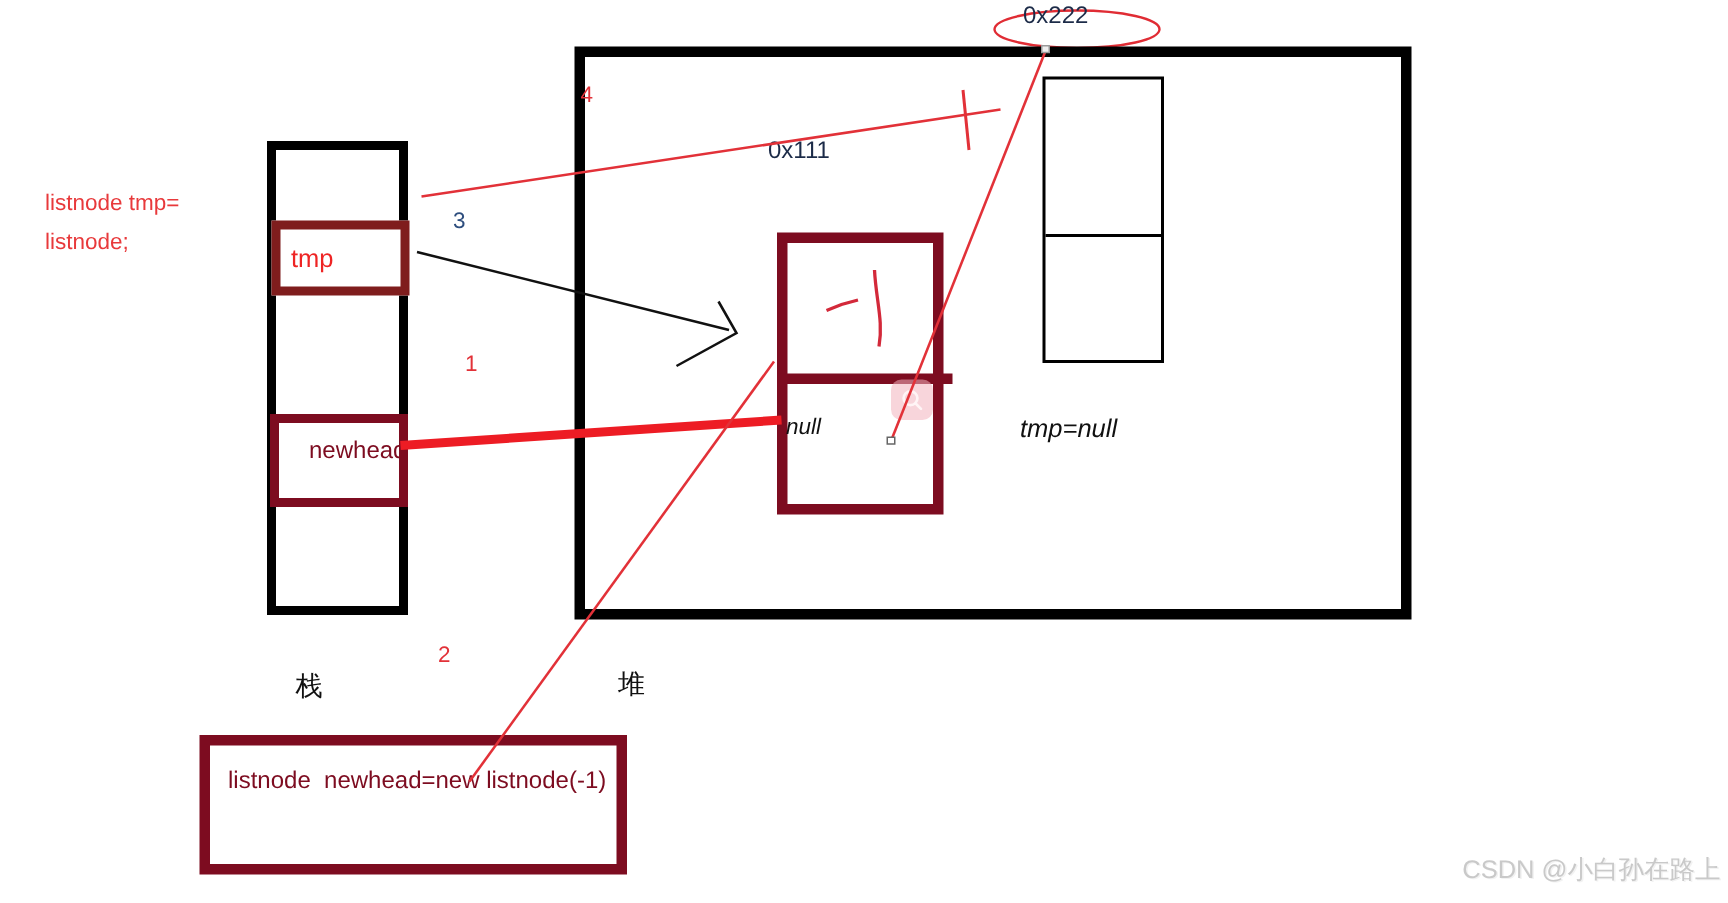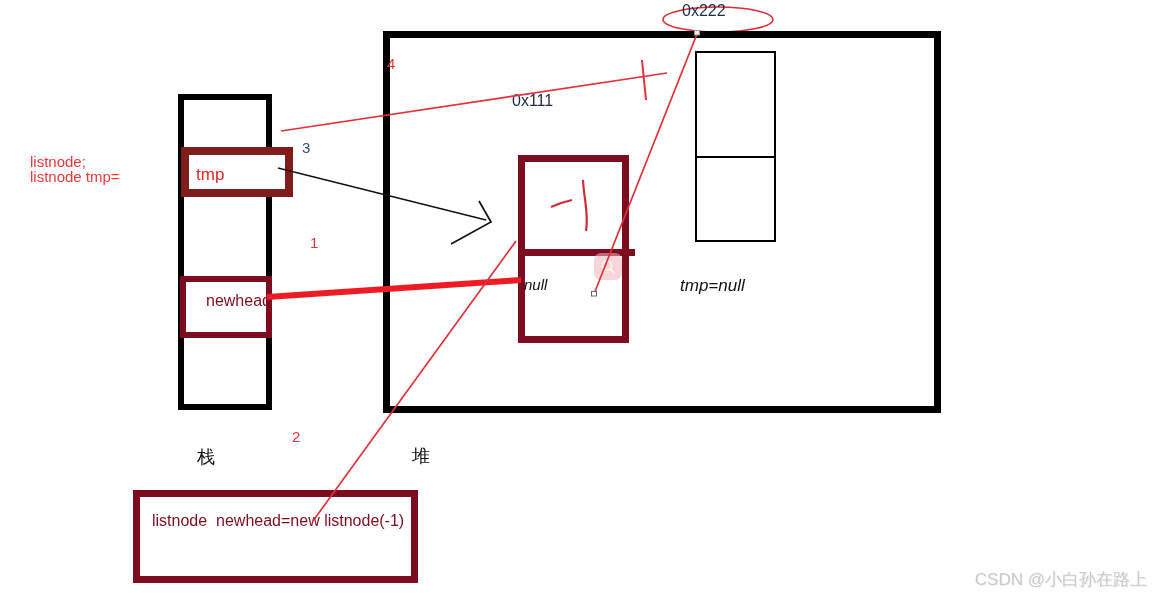--- a/index.html
+++ b/index.html
@@ -9,21 +9,21 @@
     font-family:"Liberation Sans", sans-serif;overflow:hidden;
   }
   .abs{position:absolute;}
   .t{position:absolute;white-space:pre;line-height:1.15;}
   svg.layer{position:absolute;left:0;top:0;pointer-events:none;}
   .z0{z-index:0}.z2{z-index:2}.z3{z-index:3}.z5{z-index:5}
 
   
   .stack-rect{left:178px;top:94px;width:94px;height:316px;border:6px solid #000;}
   .heap-rect{left:383px;top:31px;width:558px;height:382px;border:7px solid #000;}
-  .tmp-box{left:181px;top:147px;width:112px;height:50px;border:8px solid #7f1d1d;background:#fff;}
+  .tmp-box{left:181px;top:147px;width:92px;height:50px;border:6px solid #7f1d1d;background:#fff;}
   .tmp-box .lbl{position:absolute;left:7px;top:10px;font-size:17px;color:#ee2424;}
   .newhead-box{left:180px;top:276px;width:92px;height:62px;border:6px solid #7d0c20;background:#fff;overflow:hidden;}
   .newhead-box .lbl{position:absolute;left:20px;top:10px;font-size:16px;color:#7d0c20;}
   .node-box{left:518px;top:155px;width:111px;height:188px;border:7px solid #7d0c20;}
   .node-divider{left:518px;top:249px;width:117px;height:7px;background:#7d0c20;}
   .inner-right-rect{left:695px;top:51px;width:81px;height:191px;border:2px solid #000;}
   .inner-right-divider{position:absolute;left:0;right:0;top:103px;height:2px;background:#000;}
   .bottom-box{left:133px;top:490px;width:285px;height:93px;border:7px solid #7d0c20;}
   .bottom-box .code{position:absolute;left:12px;top:15px;font-size:16px;color:#7d0c20;white-space:pre;}
 
@@ -64,21 +64,21 @@
   <div class="abs node-divider z2"></div>
 
   <div class="abs inner-right-rect z2">
     <div class="inner-right-divider"></div>
   </div>
 
   <div class="abs bottom-box z2">
     <span class="code">listnode  newhead=new listnode(-1)</span>
   </div>
 
-  <div class="t red-note z2" style="left:30px;top:127px;margin-top:41px;">listnode tmp=</div>
+  <div class="t red-note z2" style="left:30px;top:127px;">listnode tmp=</div>
   <div class="t red-note z2" style="left:30px;top:153px;">listnode;</div>
 
   <div class="t cn-label z2" style="left:197px;top:447px;">栈</div>
   <div class="t cn-label z2" style="left:412px;top:446px;">堆</div>
 
   <div class="t addr z2" style="left:512px;top:92px;">0x111</div>
   <div class="t addr z2" style="left:682px;top:2px;">0x222</div>
 
   <div class="t plain z2" style="left:524px;top:276px;font-size:15px;">null</div>
   <div class="t plain z2" style="left:680px;top:276px;font-size:17px;">tmp=null</div>

